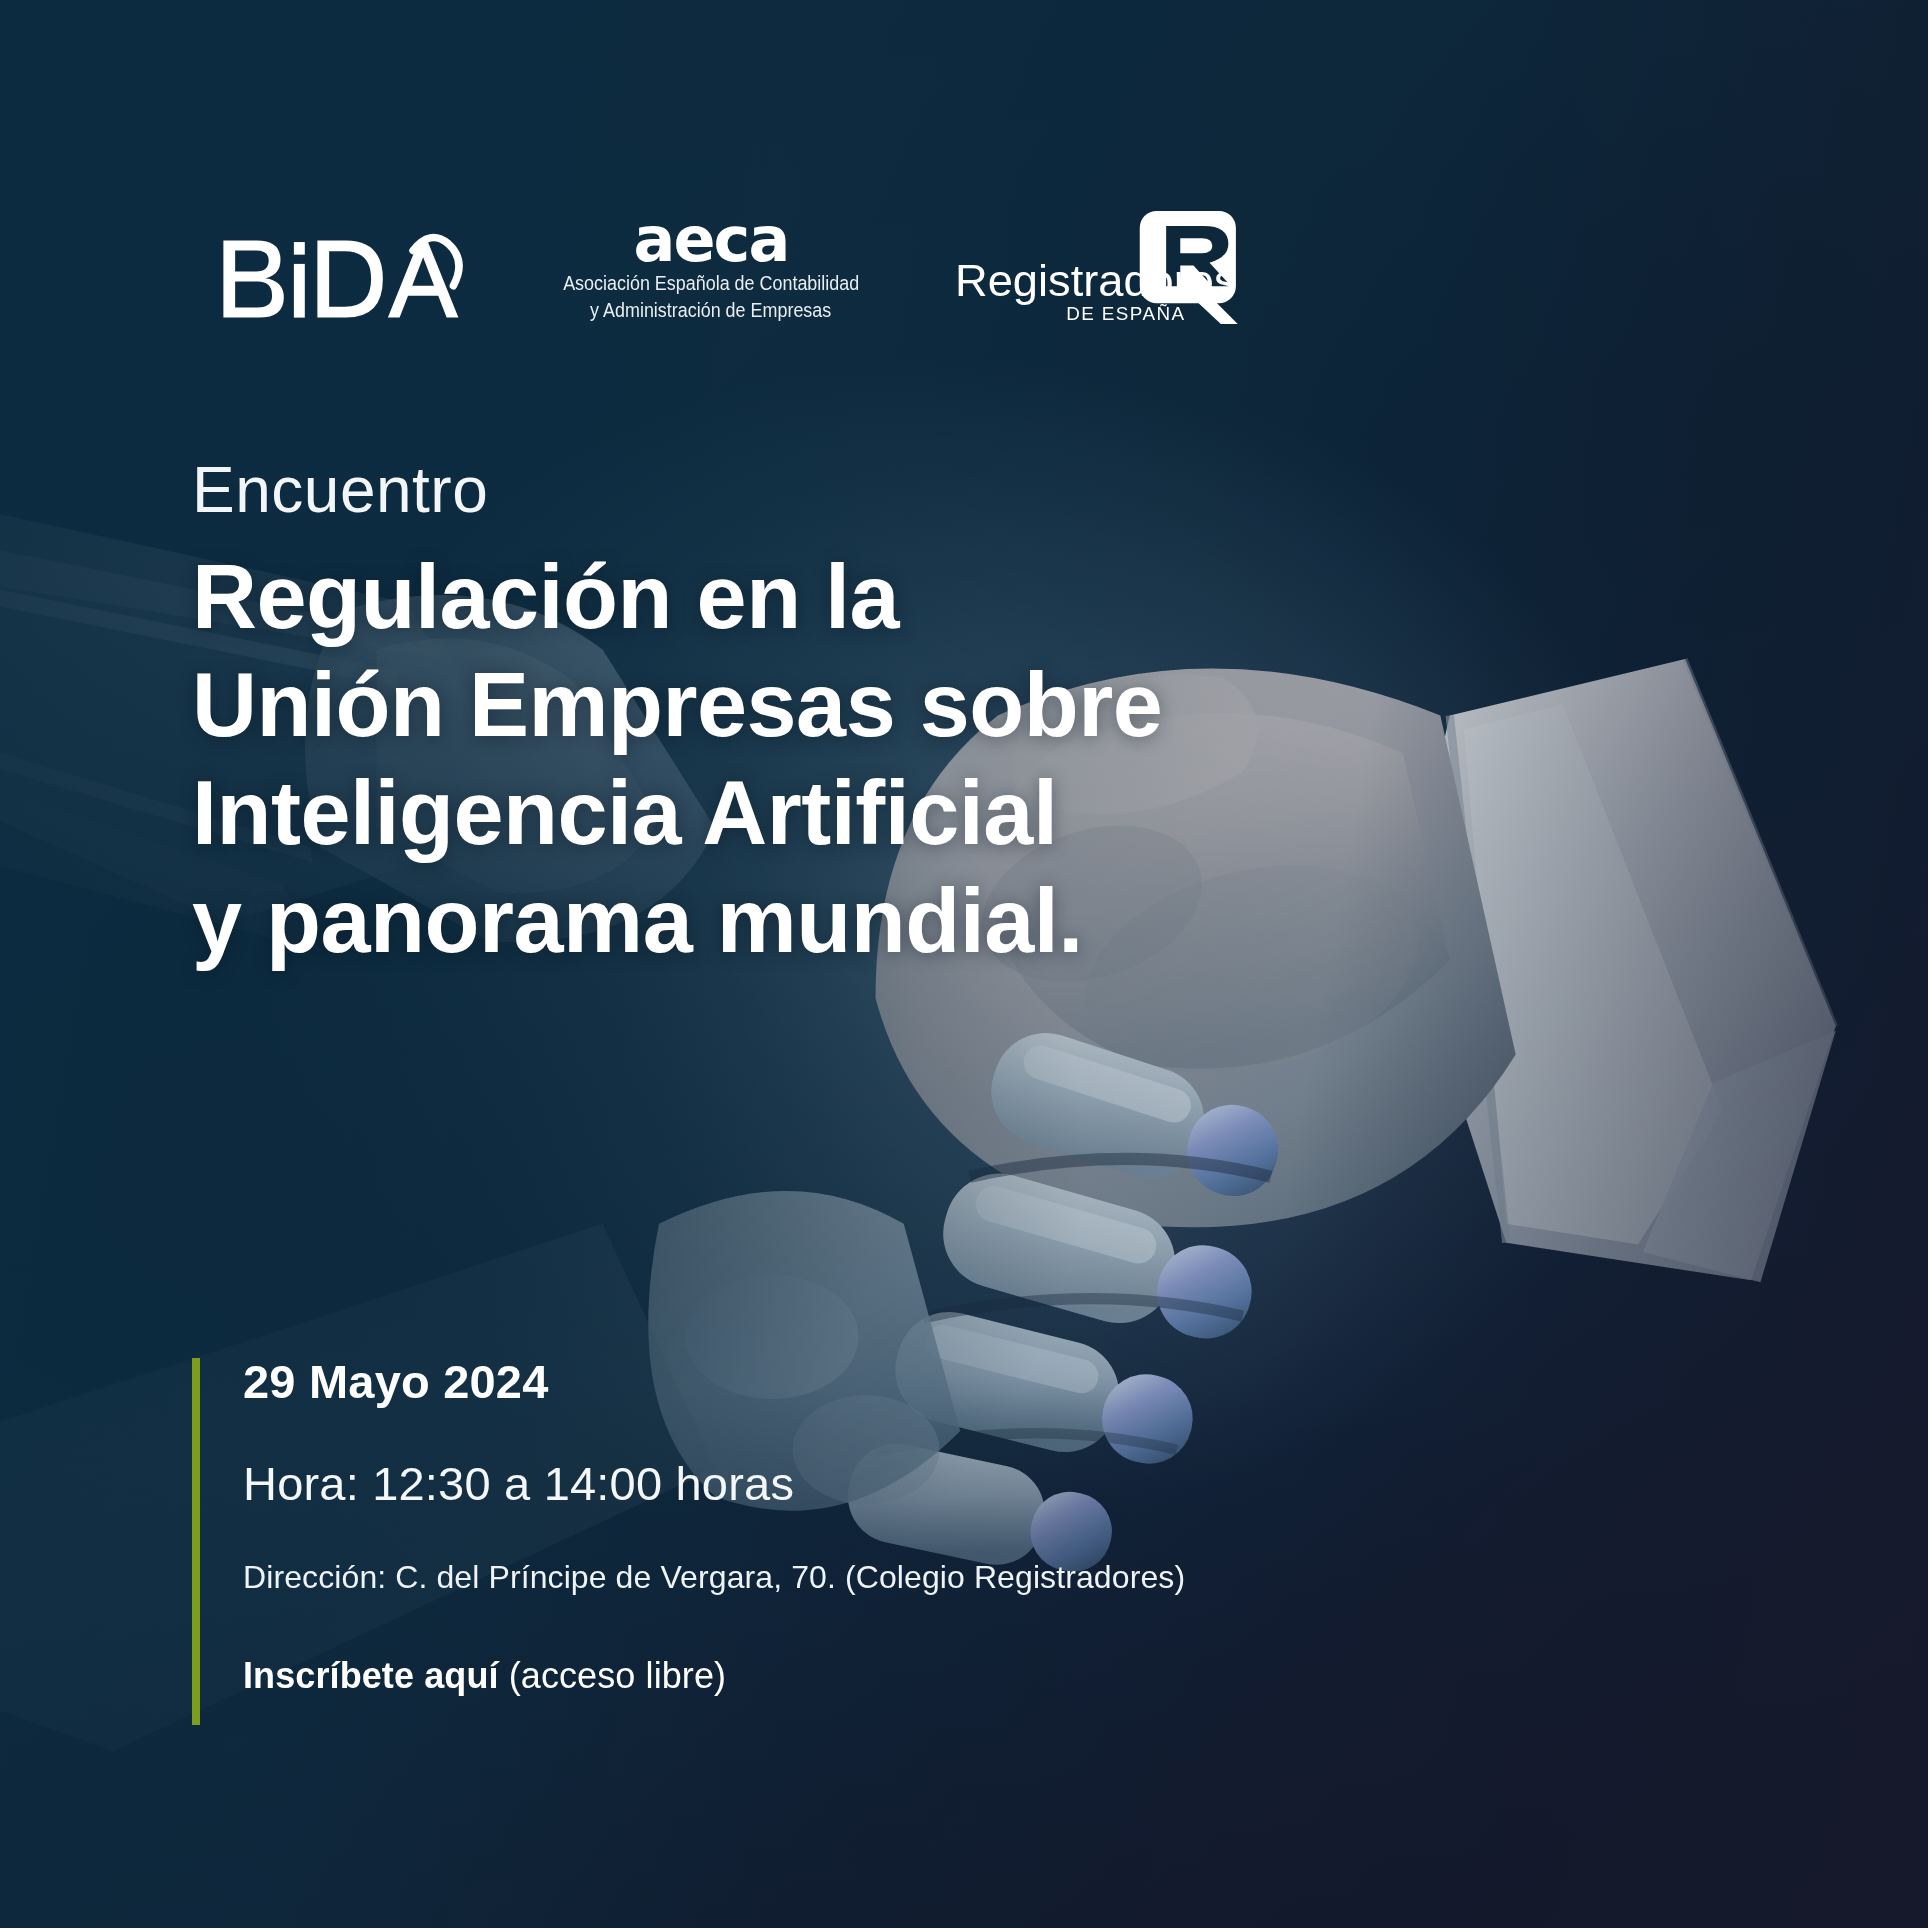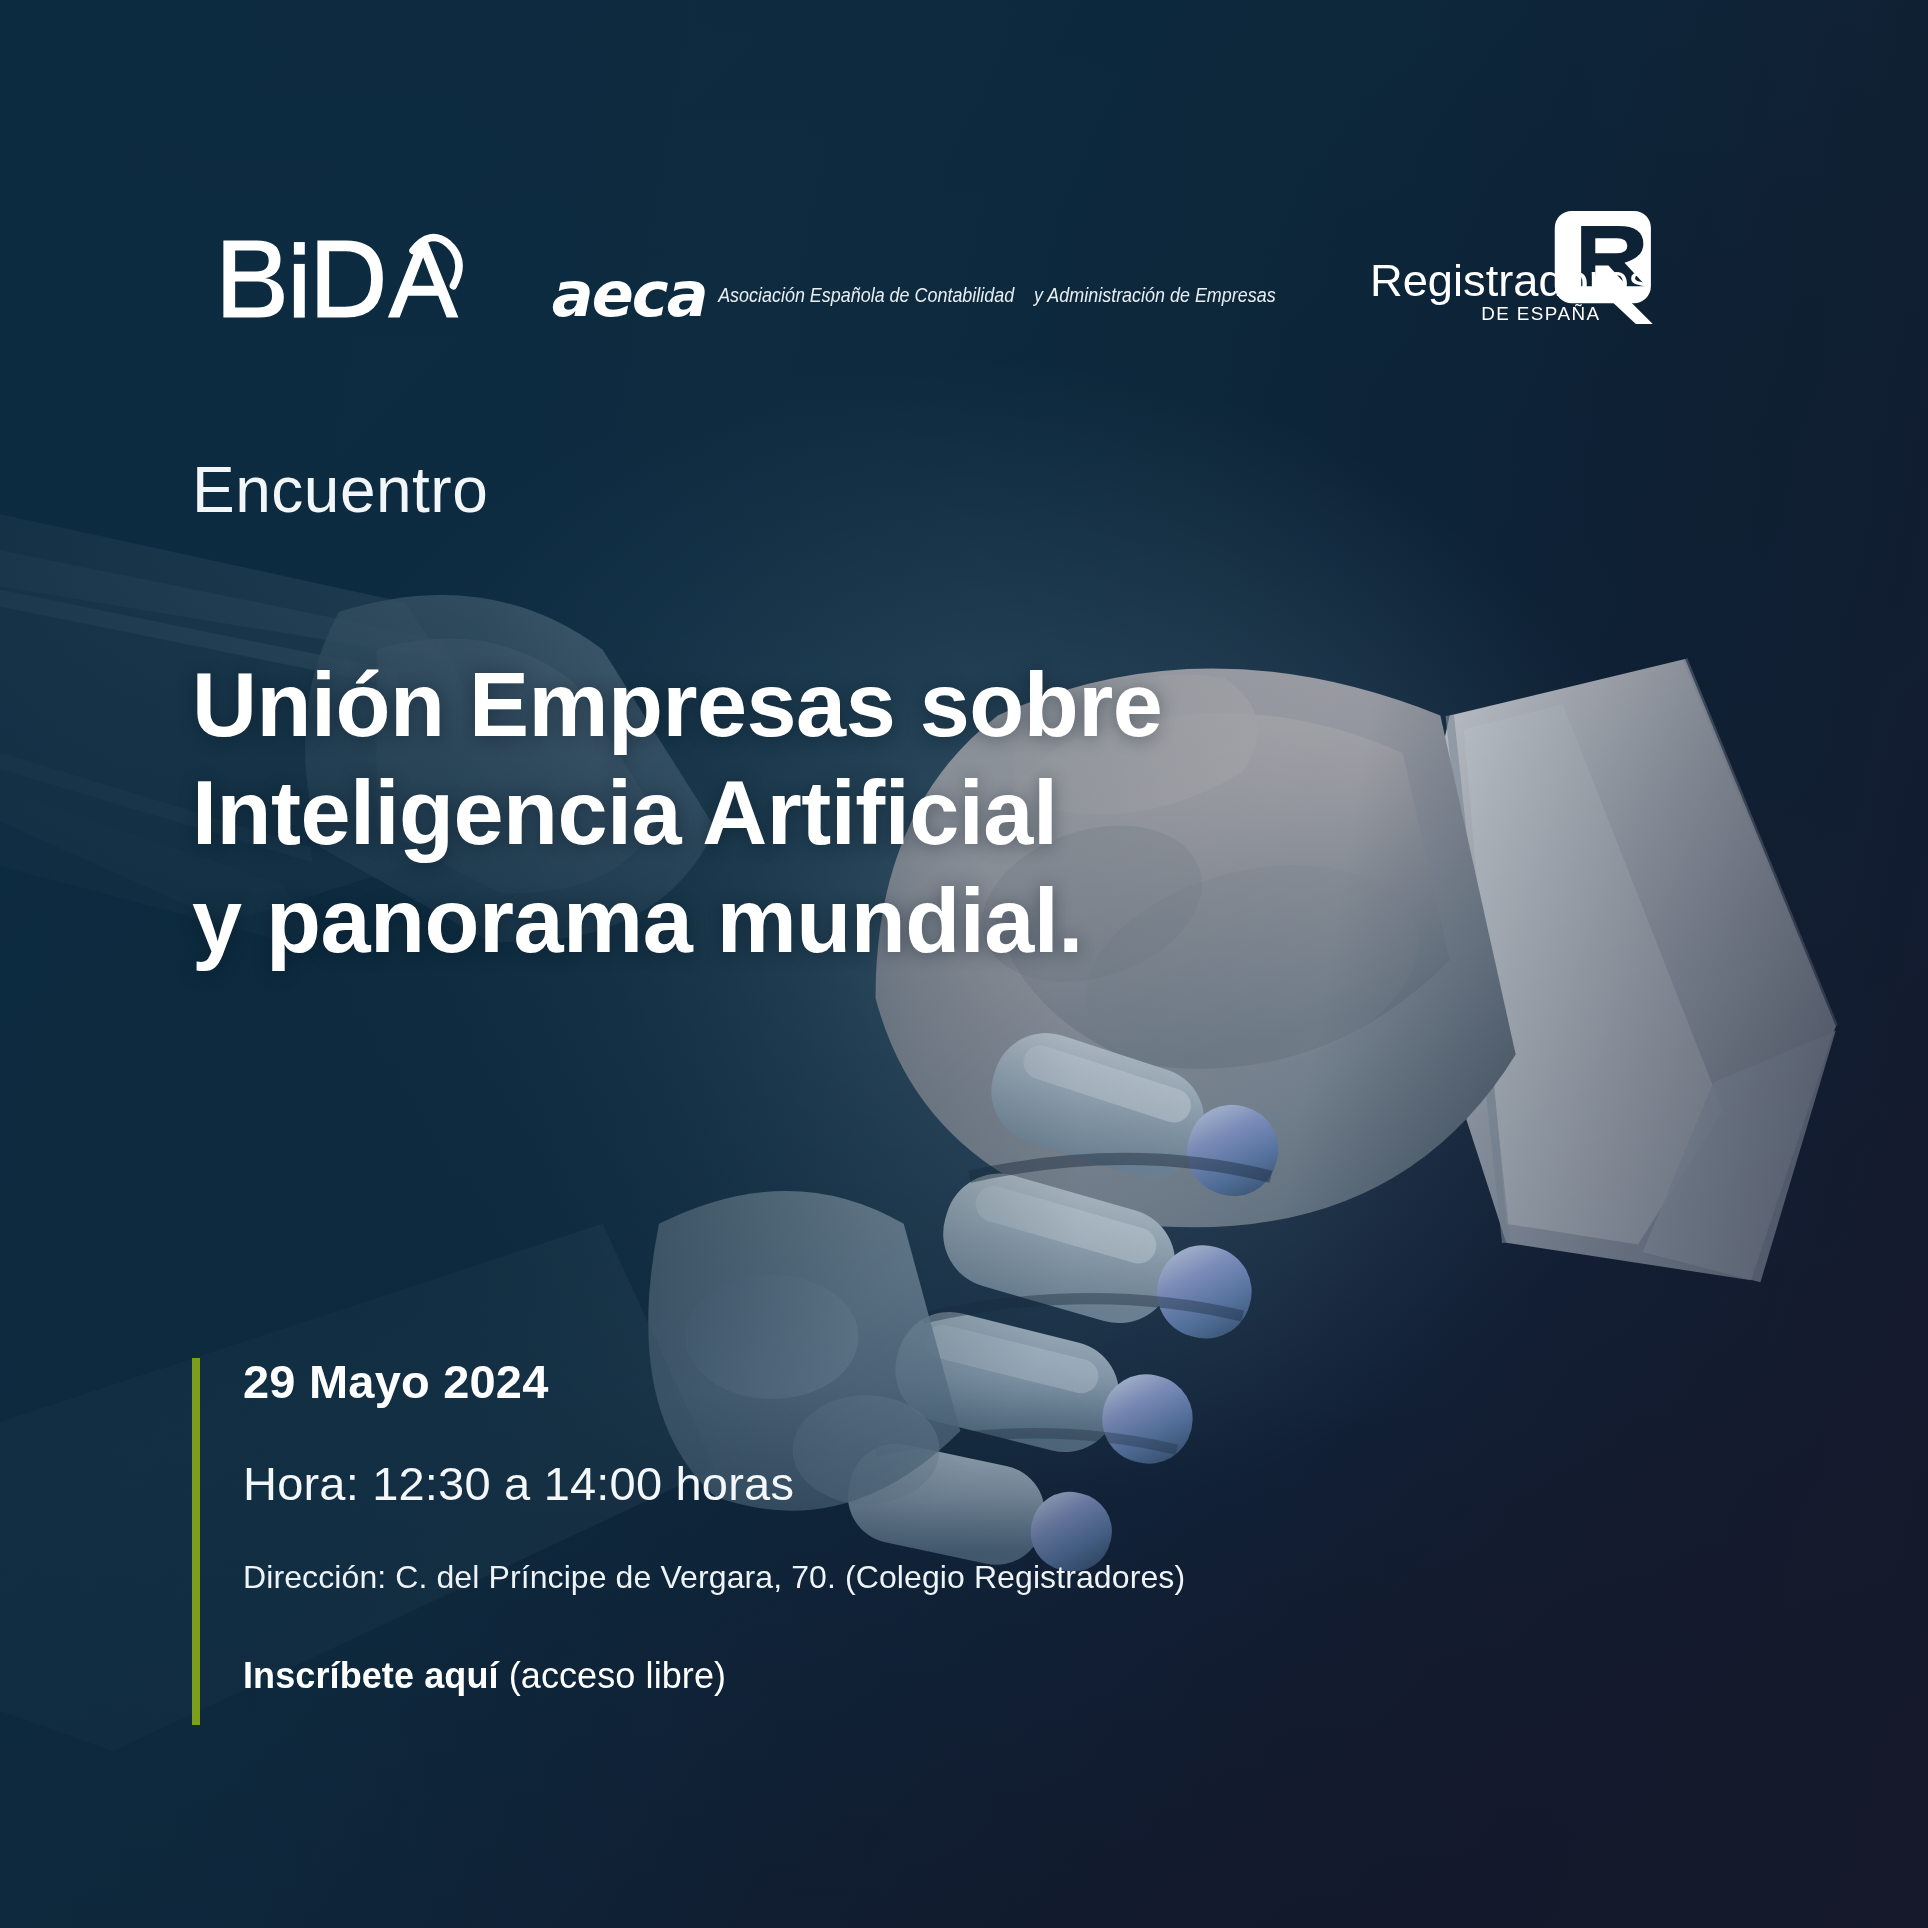--- a/index.html
+++ b/index.html
@@ -47,21 +47,21 @@
     position:absolute;
     left:215px; top:209px;
     display:flex; align-items:flex-end; gap:85px;
   }
 
   
   .logo-bida { position:relative; height:94px; display:flex; align-items:flex-end; }
   .logo-bida svg { height:94px; width:auto; display:block; }
 
   
-  .logo-aeca { display:flex; flex-direction:row; align-items:center; padding-bottom:1.9px;font-style:italic; }
+  .logo-aeca { display:flex; flex-direction:column; align-items:center; padding-bottom:1.9px; }
   .aeca-word {
     font-family:"DejaVu Sans", sans-serif;
     font-weight:bold;
     font-size:62px;
     letter-spacing:-1.9px;
     color:#ffffff;
     line-height:0.94;
   }
   .aeca-sub {
     font-family:"Liberation Sans", sans-serif;
@@ -299,21 +299,21 @@
 
           <text x="118" y="118" font-family="Liberation Sans, sans-serif" font-size="20" letter-spacing="1.5" fill="#ffffff">DE ESPAÑA</text>
         </svg>
       </div>
 
     </div>
 
     <div class="headline">
       <div class="eyebrow">Encuentro</div>
       <h1 class="title">
-        <br>
+        <span>Regulación en la</span><br>
         <span>Unión Empresas sobre</span><br>
         <span>Inteligencia Artificial</span><br>
         <span>y panorama mundial.</span>
       </h1>
     </div>
 
     <div class="details">
       <div class="d-date">29 Mayo 2024</div>
       <div class="d-time">Hora: 12:30 a 14:00 horas</div>
       <div class="d-address">Dirección: C. del Príncipe de Vergara, 70. (Colegio Registradores)</div>

